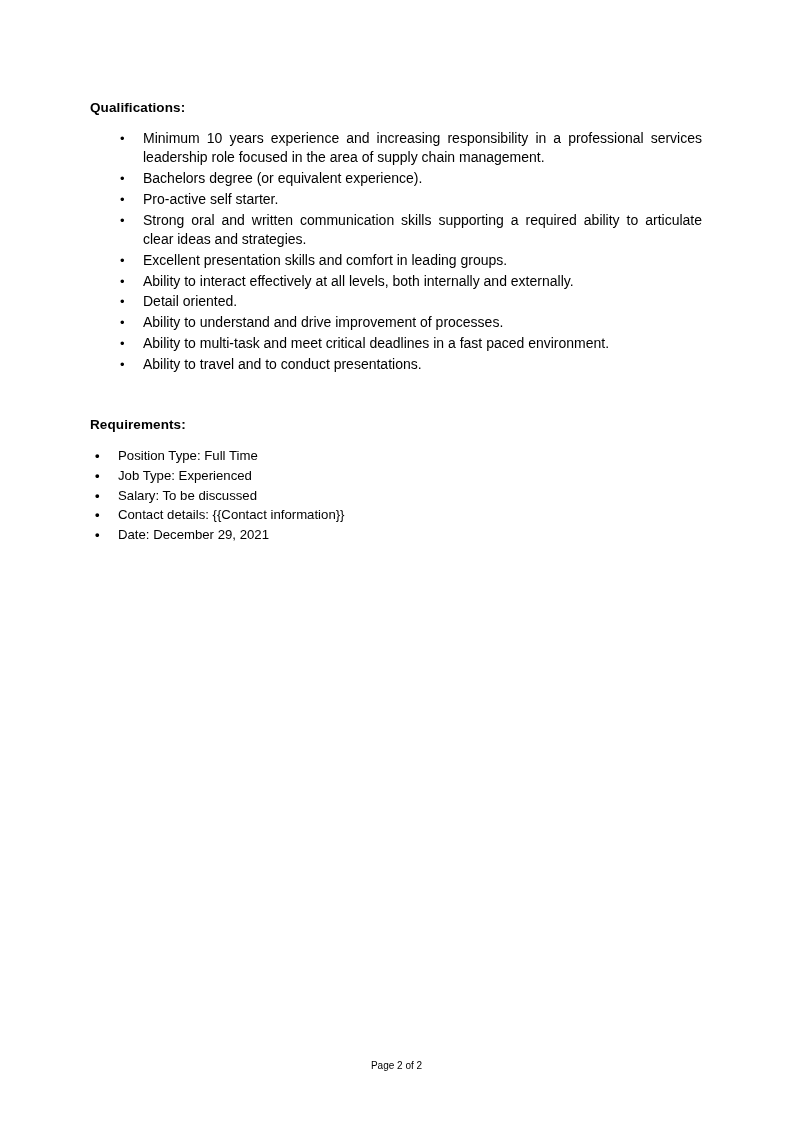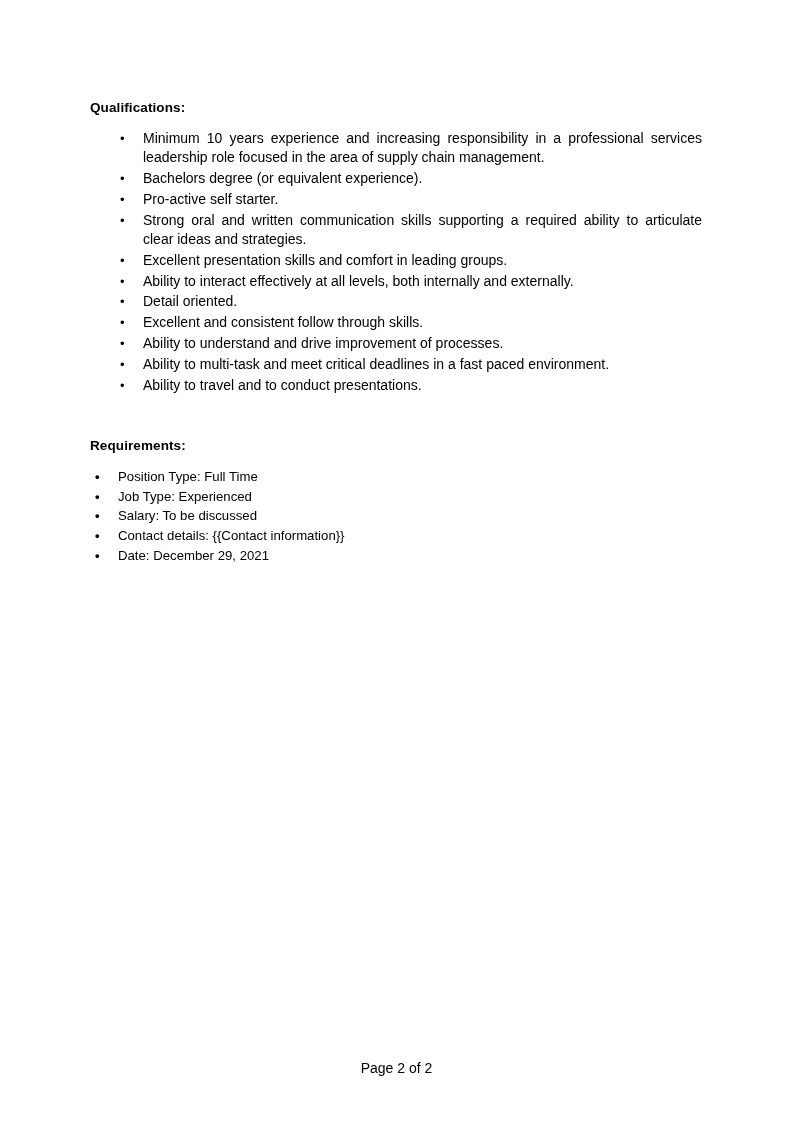--- a/index.html
+++ b/index.html
@@ -83,41 +83,40 @@
     font-size: 13px;
     line-height: 19.3px;
     font-weight: bold;
   }
   .footer {
     position: absolute;
     left: 0;
     top: 1060px;
     width: 793px;
     text-align: center;
-    font-size: 14px;
+    font-size: 10px;
     color: #000;
   }
 </style>
 </head>
 <body>
 
 <div class="page">
   <div class="content">
 
     <div class="section">
       <div class="section-heading">Qualifications:</div>
       <ul class="qual-list">
         <li>Minimum 10 years experience and increasing responsibility in a professional services leadership role focused in the area of supply chain management.</li>
         <li class="nojustify">Bachelors degree (or equivalent experience).</li>
         <li class="nojustify">Pro-active self starter.</li>
         <li>Strong oral and written communication skills supporting a required ability to articulate clear ideas and strategies.</li>
         <li class="nojustify">Excellent presentation skills and comfort in leading groups.</li>
         <li class="nojustify">Ability to interact effectively at all levels, both internally and externally.</li>
         <li class="nojustify">Detail oriented.</li>
-        <li class="nojustify">Excellent and consistent follow through skills.</li>
         <li class="nojustify">Ability to understand and drive improvement of processes.</li>
         <li class="nojustify">Ability to multi-task and meet critical deadlines in a fast paced environment.</li>
         <li class="nojustify">Ability to travel and to conduct presentations.</li>
       </ul>
     </div>
 
     <div class="section req-block">
       <div class="section-heading">Requirements:</div>
       <ul class="req-list">
         <li>Position Type: Full Time</li>

